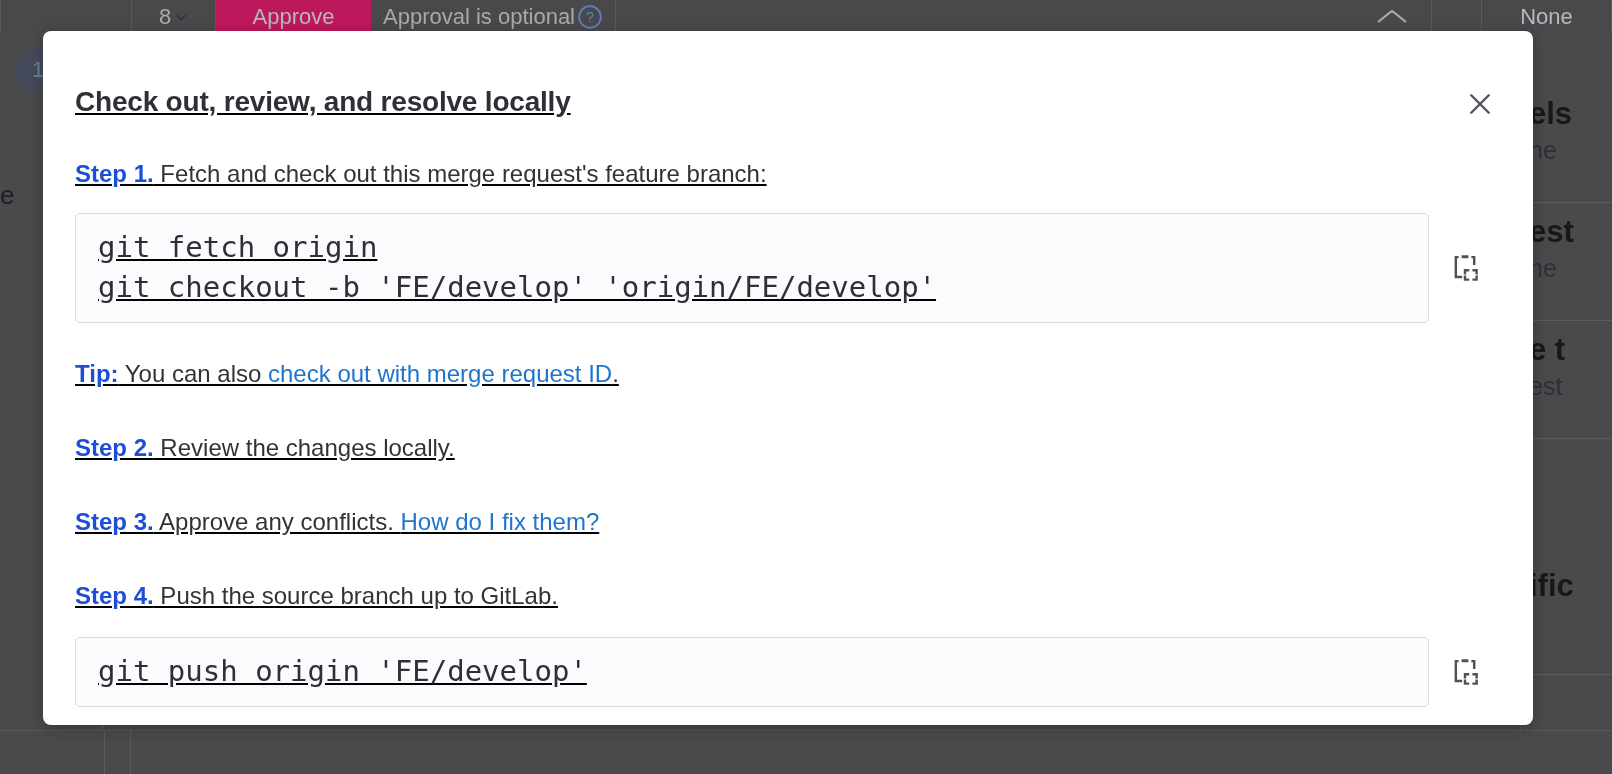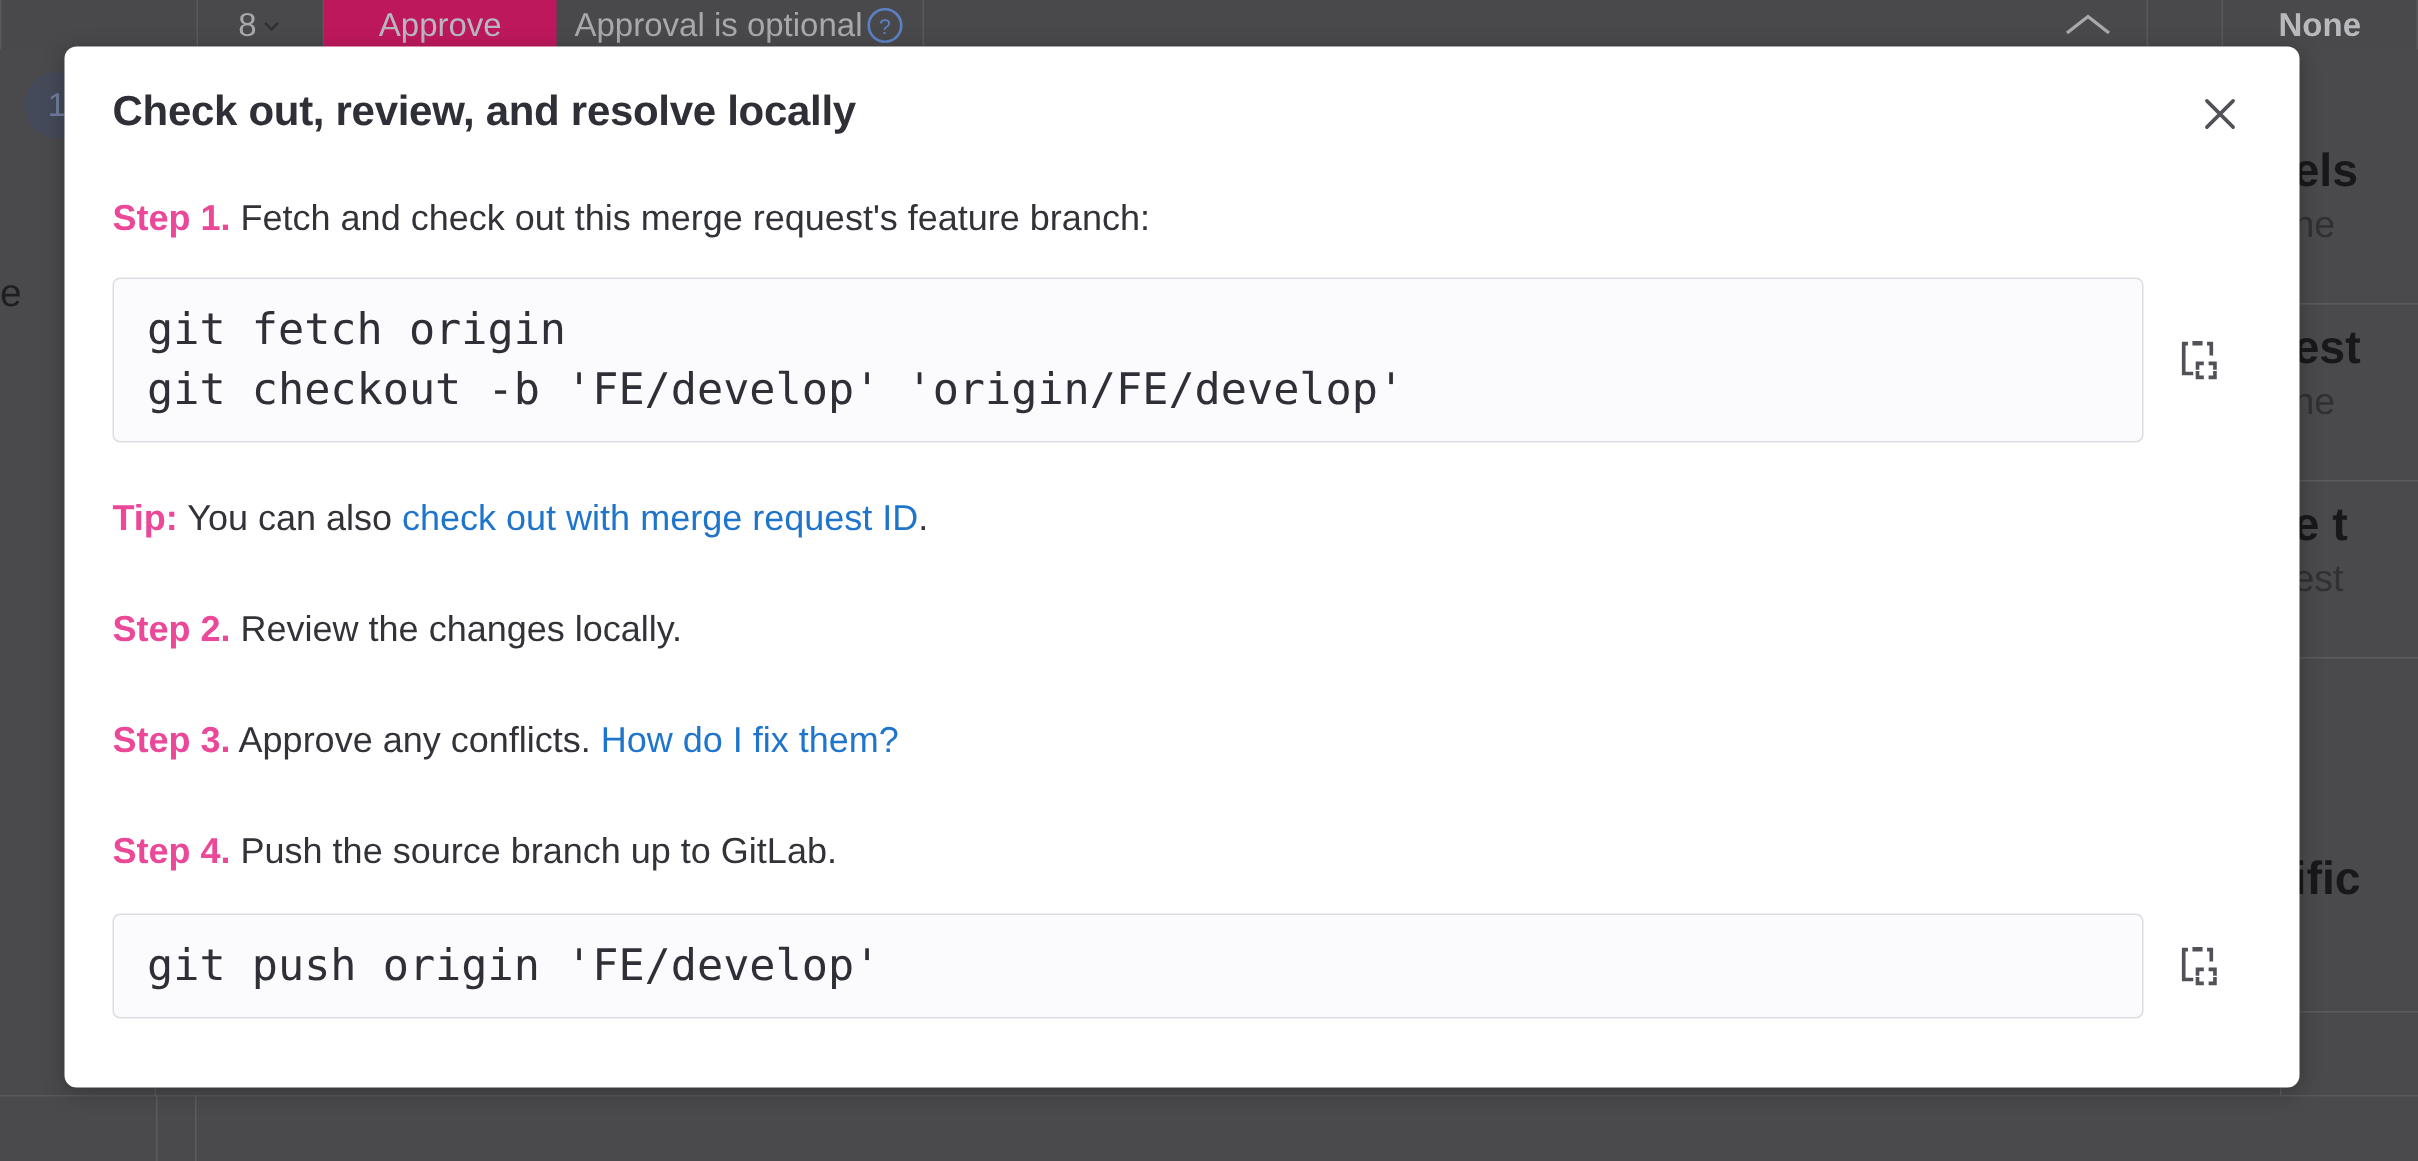--- a/index.html
+++ b/index.html
@@ -50,21 +50,21 @@
     color: #b6b8bd;
     border-right: none;
   }
   .bd-approval-text {
     padding: 0 12px;
     gap: 2px;
   }
   .bd-spacer { flex: 1; border-right: none; }
   .bd-chevron { width: 80px; }
   .bd-narrow  { width: 50px; }
-  .bd-none    { width: 130px; color: #b8b9bc; font-weight: bold; }
+  .bd-none    { width: 130px; color: #b8b9bc; }
 
   .bd-badge {
     position: absolute;
     left: 16px;
     top: 48px;
     width: 44px;
     height: 44px;
     border-radius: 50%;
     background: #454a5a;
     color: #6f7f9e;
@@ -140,22 +140,23 @@
     top: 31px;
     width: 1490px;
     height: 694px;
     background: #ffffff;
     border-radius: 8px;
     box-shadow: 0 3px 14px rgba(0,0,0,0.28);
     overflow: hidden;
     box-sizing: border-box;
   }
   .modal-body {
-    padding: 26px 32px 0 32px;
-    box-sizing: border-box;
+    padding: 54px 32px 0 32px;
+    box-sizing: border-box;
+    text-decoration: underline;
   }
   .modal-header {
     display: flex;
     align-items: flex-start;
     justify-content: space-between;
   }
   .modal-title {
     font-size: 28px;
     font-weight: bold;
     color: #2f3037;
@@ -173,21 +174,21 @@
   }
   .close-btn svg { display: block; }
 
   .step-line {
     font-size: 24px;
     line-height: 30px;
     color: #333238;
     margin-top: 44px;
   }
   .step-line.tip { margin-top: 36px; }
-  .step-line b { font-weight: bold; color: #ec4899; }
+  .step-line b { font-weight: bold; color: #1d4ed8; }
   .step-line a {
     color: #1f75cb;
     text-decoration: none;
   }
 
   .code-row {
     display: flex;
     align-items: stretch;
     margin-top: 24px;
   }

